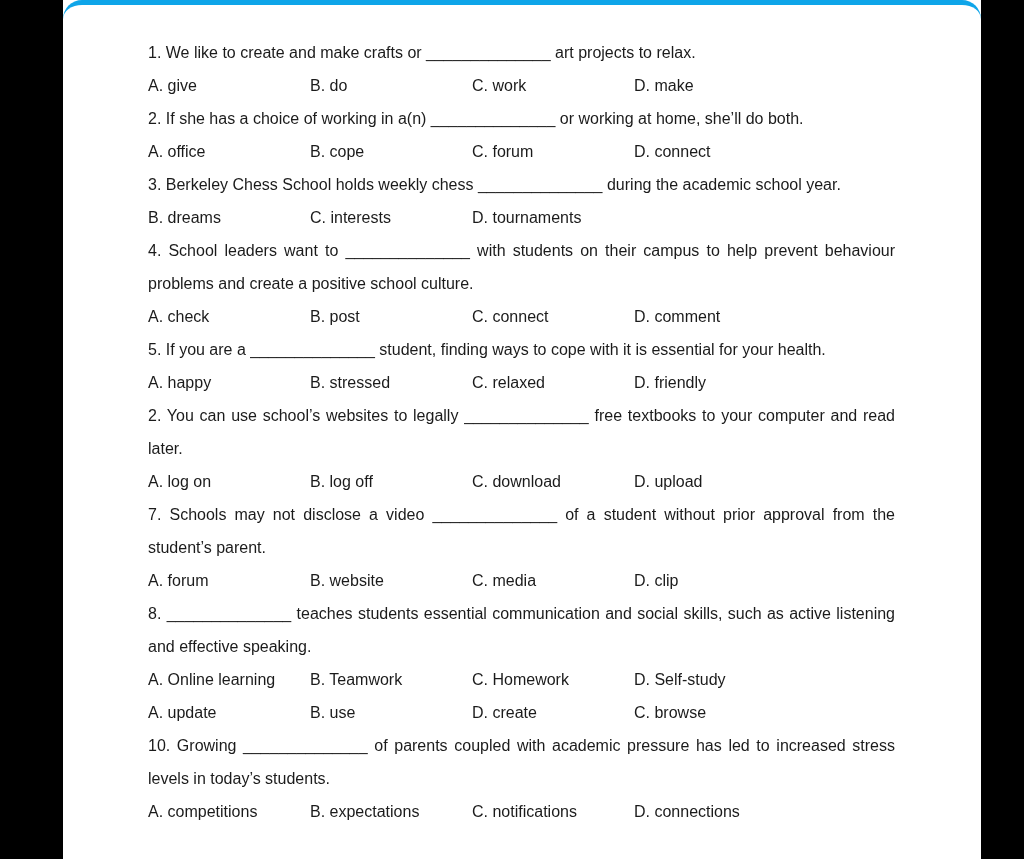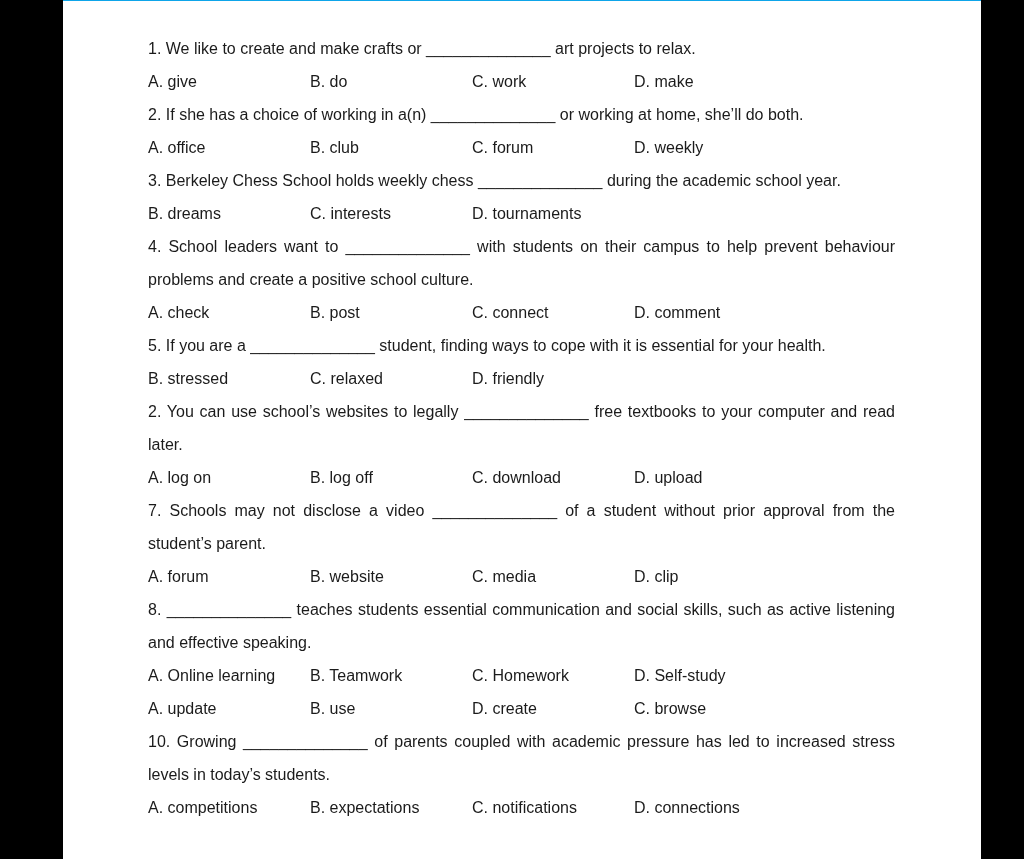--- a/index.html
+++ b/index.html
@@ -21,22 +21,23 @@
   }
   .bar-left  { left: 0;    width: 63px; }
   .bar-right { left: 981px; width: 43px; }
   .page {
     position: absolute;
     left: 63px;
     top: 0;
     width: 918px;
     height: 859px;
     background: #ffffff;
-    border-top: 1px solid #0ea5e9;
+    border-top: 5px solid #0ea5e9;
     box-sizing: border-box;
+    border-radius: 19px;
   }
   .content {
     position: absolute;
     left: 85px;
     top: 31px;
     width: 747px;
     font-family: "Liberation Sans", sans-serif;
     font-size: 16px;
     line-height: 33px;
     color: #1b1b1b;
@@ -67,42 +68,43 @@
   <div class="options">
     <span class="opt">A. give</span>
     <span class="opt">B. do</span>
     <span class="opt">C. work</span>
     <span class="opt">D. make</span>
   </div>
 
   <p class="question">2. If she has a choice of working in a(n) ______________ or working at home, she’ll do both.</p>
   <div class="options">
     <span class="opt">A. office</span>
-    <span class="opt">B. club</span>
+    <span class="opt">B. cope</span>
     <span class="opt">C. forum</span>
-    <span class="opt">D. weekly</span>
+    <span class="opt">D. connect</span>
   </div>
 
   <p class="question">3. Berkeley Chess School holds weekly chess ______________ during the academic school year.</p>
   <div class="options">
     <span class="opt">B. dreams</span>
     <span class="opt">C. interests</span>
     <span class="opt">D. tournaments</span>
   </div>
 
   <p class="question">4. School leaders want to ______________ with students on their campus to help prevent behaviour problems and create a positive school culture.</p>
   <div class="options">
     <span class="opt">A. check</span>
     <span class="opt">B. post</span>
     <span class="opt">C. connect</span>
     <span class="opt">D. comment</span>
   </div>
 
   <p class="question">5. If you are a ______________ student, finding ways to cope with it is essential for your health.</p>
   <div class="options">
+    <span class="opt">A. happy</span>
     <span class="opt">B. stressed</span>
     <span class="opt">C. relaxed</span>
     <span class="opt">D. friendly</span>
   </div>
 
   <p class="question">2. You can use school’s websites to legally ______________ free textbooks to your computer and read later.</p>
   <div class="options">
     <span class="opt">A. log on</span>
     <span class="opt">B. log off</span>
     <span class="opt">C. download</span>

